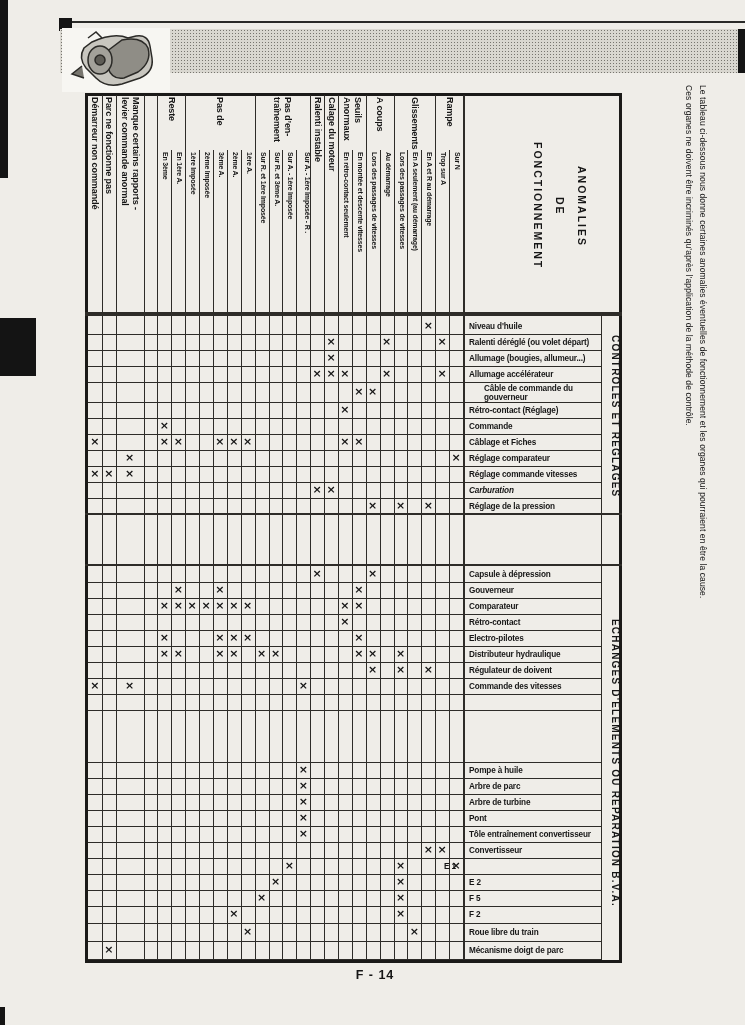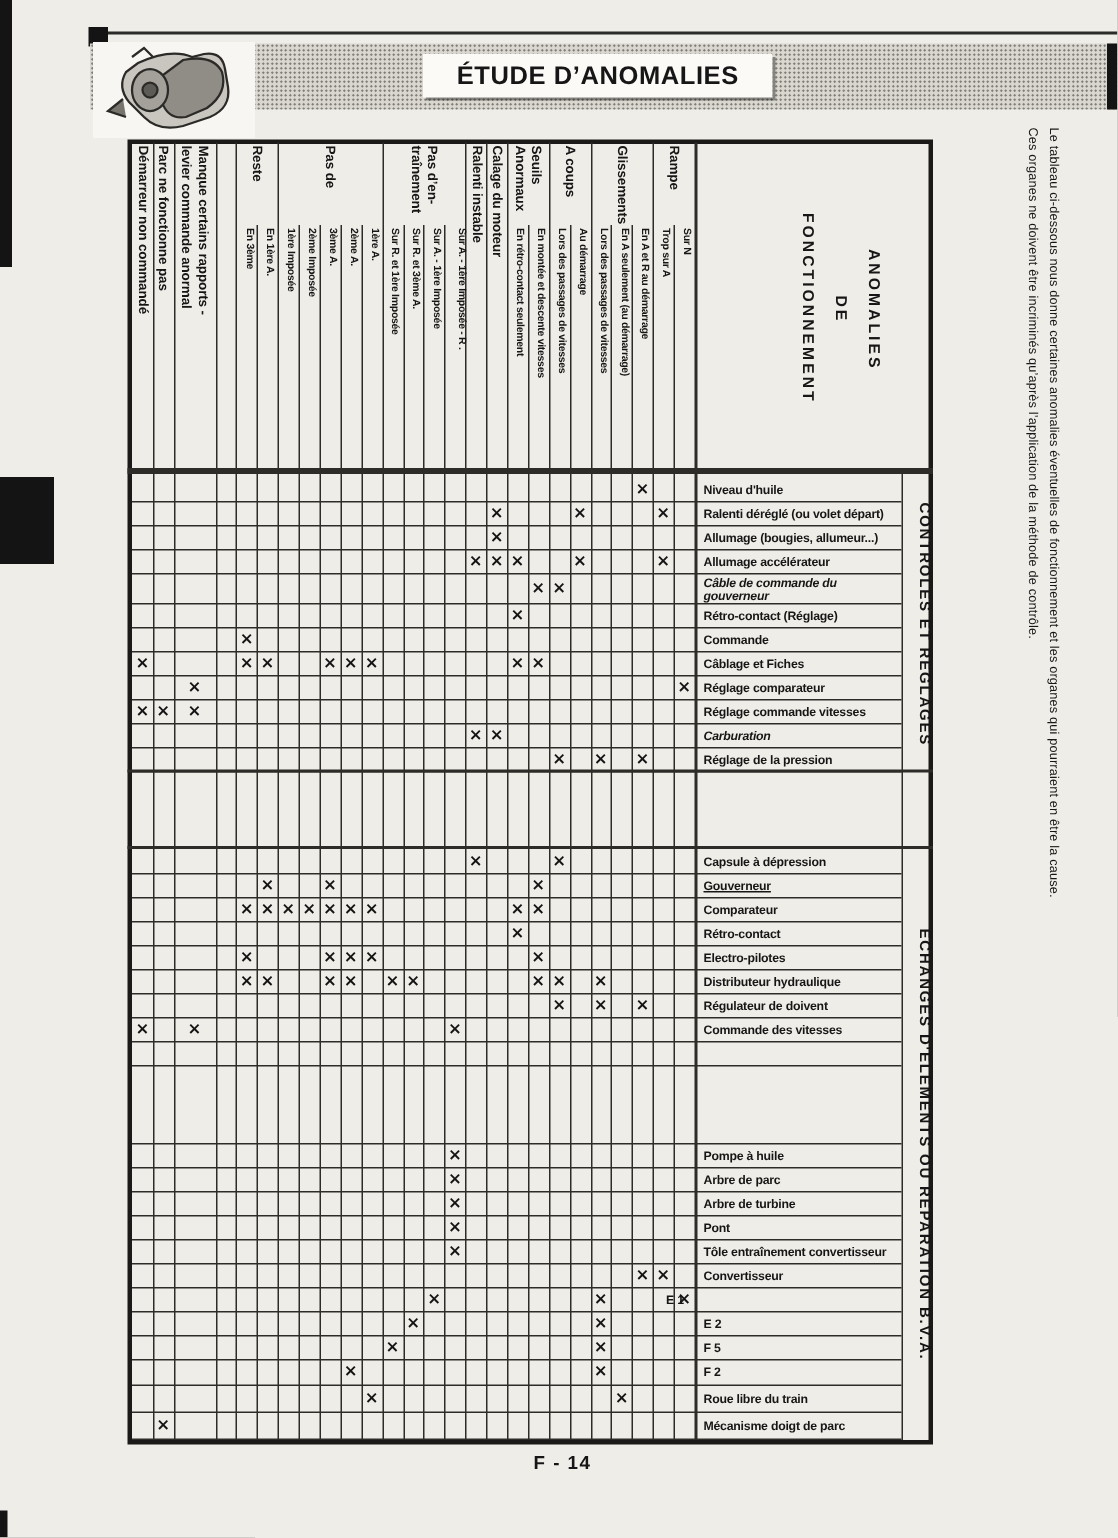--- a/index.html
+++ b/index.html
@@ -60,21 +60,20 @@
       <g stroke="#2b2a27" stroke-width="1.5" fill="#b9b7b0">
         <path d="M30 14 Q52 4 66 10 L74 8 Q86 6 88 18 L90 30 Q92 44 78 50 L60 56 Q44 60 34 50 L24 40 Q16 30 22 20 Z" fill="#c8c6bf"></path>
         <path d="M60 12 Q80 8 86 20 Q90 34 76 44 L62 50 Q50 52 46 40 L44 24 Z" fill="#8f8d86"></path>
         <ellipse cx="38" cy="32" rx="12" ry="14" fill="#a3a19a"></ellipse>
         <path d="M26 10 L34 4 L40 10" fill="none"></path>
         <path d="M20 38 L10 46 L22 50" fill="#77756e"></path>
         <circle cx="38" cy="32" r="5" fill="#5d5b55"></circle>
       </g>
     </svg>
   </div>
-  <div class="abs" id="title-box">ÉTUDE D’ANOMALIES</div>
 
   <div class="abs" id="table-border"></div>
 
   <div class="abs" id="corner-header">
     <span>ANOMALIES</span>
     <span>DE</span>
     <span>FONCTIONNEMENT</span>
   </div>
 
   <div class="abs" id="grid" style="left:0;top:0;width:745px;height:1025px;">
@@ -177,21 +176,21 @@
       <div class="row-label" style="left: 469px; top: 353.5px; width: 130px; height: 15px;">Allumage (bougies, allumeur...)</div>
       <div class="mark" style="left: 325.556px; top: 351.5px; width: 11px; text-align: center;">×</div>
       <div class="gl" style="left: 88px; top: 382px; width: 513px; height: 1px;"></div>
       <div class="row-label" style="left: 469px; top: 369.5px; width: 130px; height: 15px;">Allumage accélérateur</div>
       <div class="mark" style="left: 311.667px; top: 367.5px; width: 11px; text-align: center;">×</div>
       <div class="mark" style="left: 325.556px; top: 367.5px; width: 11px; text-align: center;">×</div>
       <div class="mark" style="left: 339.444px; top: 367.5px; width: 11px; text-align: center;">×</div>
       <div class="mark" style="left: 381.111px; top: 367.5px; width: 11px; text-align: center;">×</div>
       <div class="mark" style="left: 436.667px; top: 367.5px; width: 11px; text-align: center;">×</div>
       <div class="gl" style="left: 88px; top: 402px; width: 513px; height: 1px;"></div>
-      <div class="row-label wrap" style="left: 469px; top: 383px; width: 130px; height: 19px; font-style: italic;">Câble de commande du gouverneur</div>
+      <div class="row-label wrap" style="left: 484px; top: 383px; width: 130px; height: 19px;">Câble de commande du gouverneur</div>
       <div class="mark" style="left: 353.333px; top: 385.5px; width: 11px; text-align: center;">×</div>
       <div class="mark" style="left: 367.222px; top: 385.5px; width: 11px; text-align: center;">×</div>
       <div class="gl" style="left: 88px; top: 418px; width: 513px; height: 1px;"></div>
       <div class="row-label" style="left: 469px; top: 405.5px; width: 130px; height: 15px;">Rétro-contact (Réglage)</div>
       <div class="mark" style="left: 339.444px; top: 403.5px; width: 11px; text-align: center;">×</div>
       <div class="gl" style="left: 88px; top: 434px; width: 513px; height: 1px;"></div>
       <div class="row-label" style="left: 469px; top: 421.5px; width: 130px; height: 15px;">Commande</div>
       <div class="mark" style="left: 158.889px; top: 419.5px; width: 11px; text-align: center;">×</div>
       <div class="gl" style="left: 88px; top: 450px; width: 513px; height: 1px;"></div>
       <div class="row-label" style="left: 469px; top: 437.5px; width: 130px; height: 15px;">Câblage et Fiches</div>
@@ -221,21 +220,21 @@
       <div class="mark" style="left: 367.222px; top: 499.5px; width: 11px; text-align: center;">×</div>
       <div class="mark" style="left: 395px; top: 499.5px; width: 11px; text-align: center;">×</div>
       <div class="mark" style="left: 422.778px; top: 499.5px; width: 11px; text-align: center;">×</div>
       <div class="gl" style="left: 85px; top: 513px; width: 537px; height: 2px;"></div>
       <div class="gl" style="left: 85px; top: 564px; width: 537px; height: 2px;"></div>
       <div class="gl" style="left: 88px; top: 582px; width: 513px; height: 1px;"></div>
       <div class="row-label" style="left: 469px; top: 569.5px; width: 130px; height: 15px;">Capsule à dépression</div>
       <div class="mark" style="left: 311.667px; top: 567.5px; width: 11px; text-align: center;">×</div>
       <div class="mark" style="left: 367.222px; top: 567.5px; width: 11px; text-align: center;">×</div>
       <div class="gl" style="left: 88px; top: 598px; width: 513px; height: 1px;"></div>
-      <div class="row-label" style="left: 469px; top: 585.5px; width: 130px; height: 15px; text-decoration: underline;">Gouverneur</div>
+      <div class="row-label" style="left: 469px; top: 585.5px; width: 130px; height: 15px;">Gouverneur</div>
       <div class="mark" style="left: 172.778px; top: 583.5px; width: 11px; text-align: center;">×</div>
       <div class="mark" style="left: 214.444px; top: 583.5px; width: 11px; text-align: center;">×</div>
       <div class="mark" style="left: 353.333px; top: 583.5px; width: 11px; text-align: center;">×</div>
       <div class="gl" style="left: 88px; top: 614px; width: 513px; height: 1px;"></div>
       <div class="row-label" style="left: 469px; top: 601.5px; width: 130px; height: 15px;">Comparateur</div>
       <div class="mark" style="left: 158.889px; top: 599.5px; width: 11px; text-align: center;">×</div>
       <div class="mark" style="left: 172.778px; top: 599.5px; width: 11px; text-align: center;">×</div>
       <div class="mark" style="left: 186.667px; top: 599.5px; width: 11px; text-align: center;">×</div>
       <div class="mark" style="left: 200.556px; top: 599.5px; width: 11px; text-align: center;">×</div>
       <div class="mark" style="left: 214.444px; top: 599.5px; width: 11px; text-align: center;">×</div>

